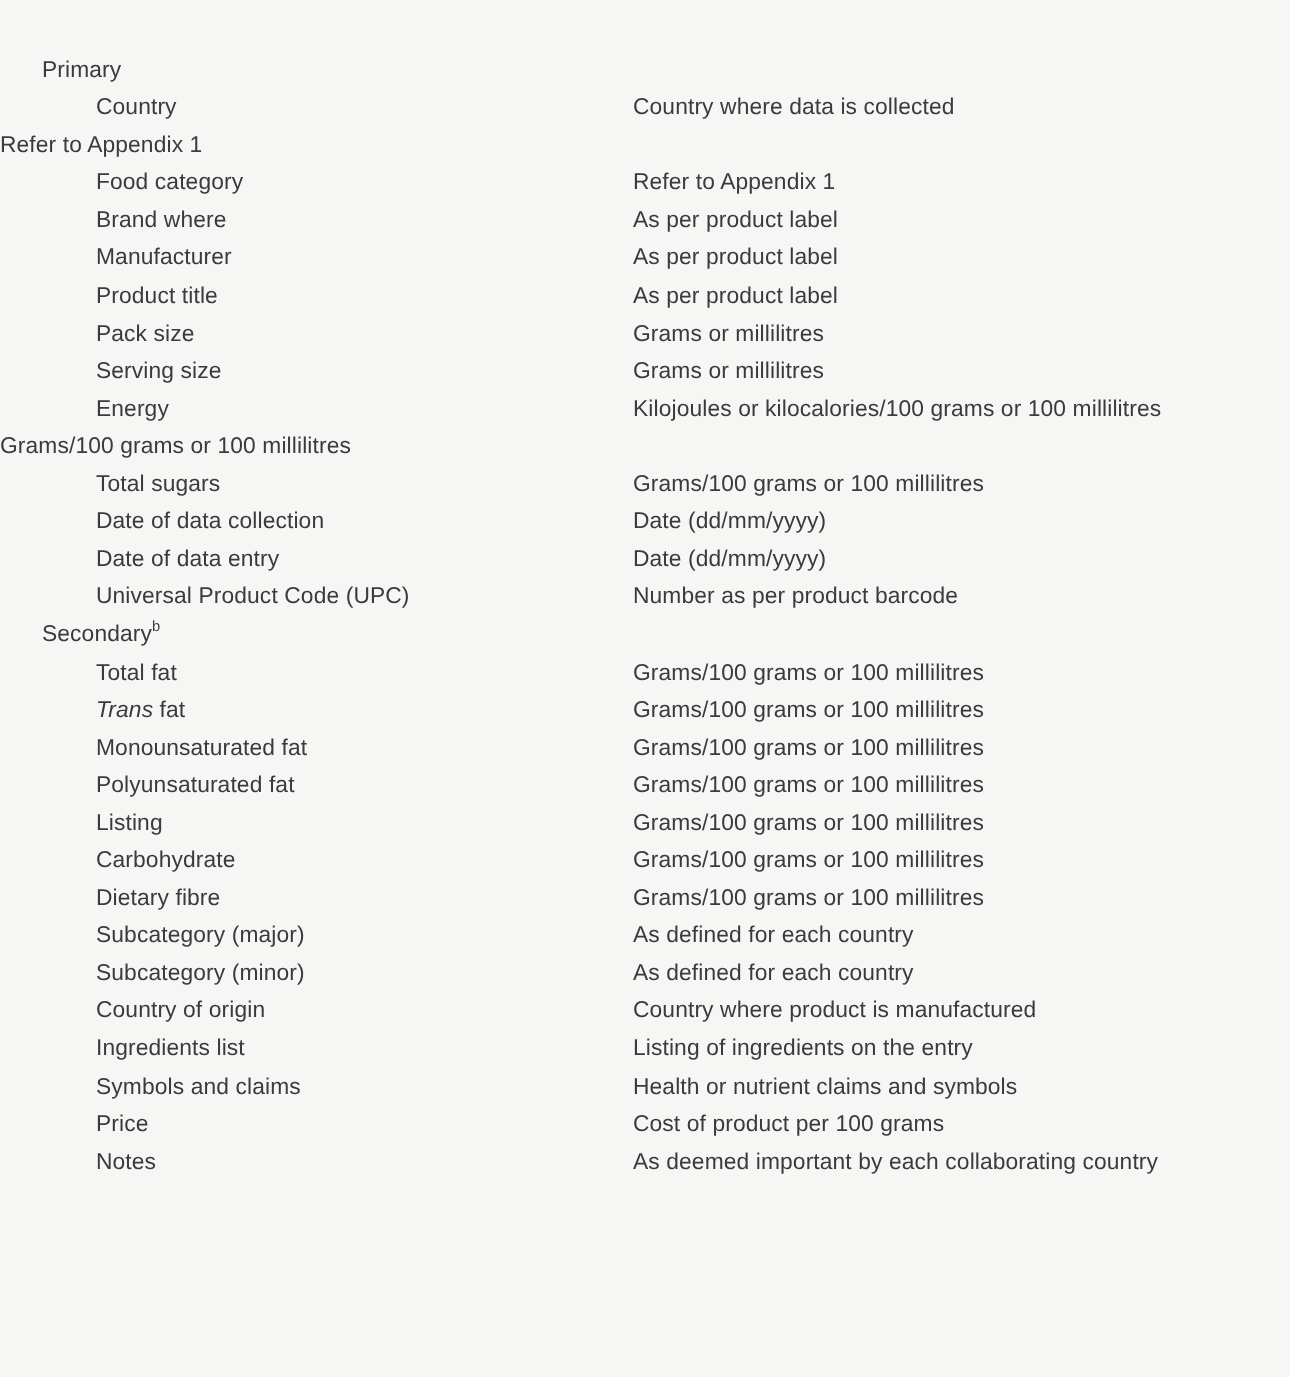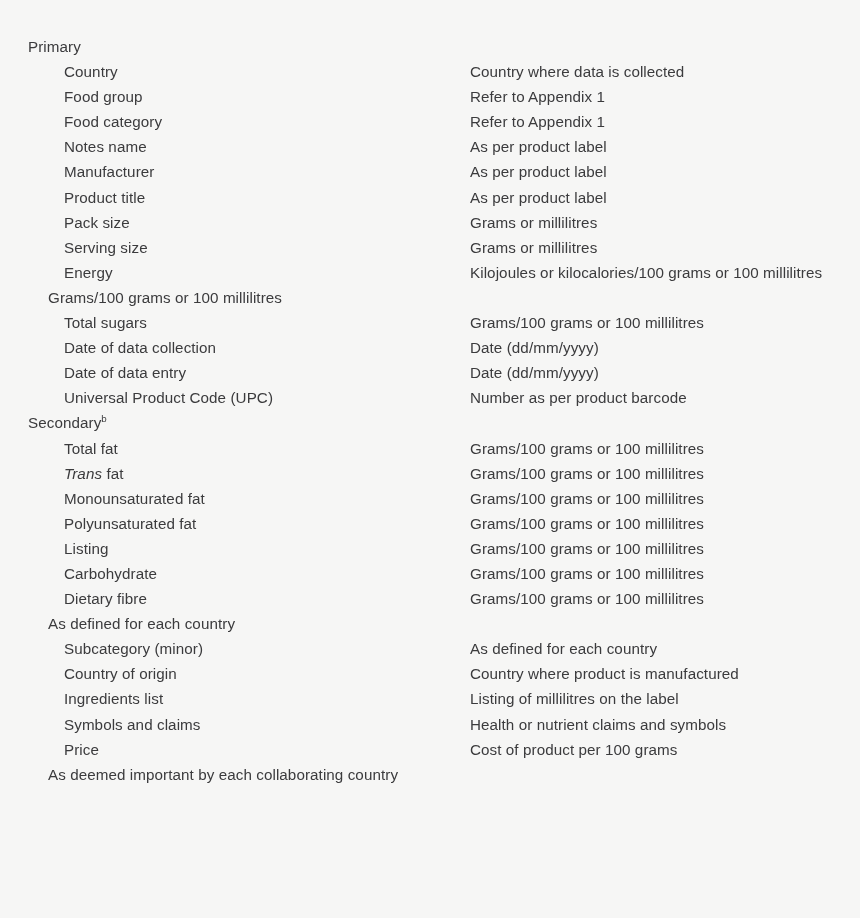--- a/index.html
+++ b/index.html
@@ -46,21 +46,20 @@
   .row.child .label-cell {
     padding-left: 64px;
   }
   .row.section .label-cell {
     padding-left: 28px;
   }
   .desc-cell {
     flex: 1 1 auto;
     font-size: 15.2px;
     letter-spacing: 0.08px;
-    margin-left: 48px;
   }
   .sup {
     font-size: 9.8px;
     vertical-align: super;
     line-height: 0;
     letter-spacing: 0;
   }
   .ital {
     font-style: italic;
   }
@@ -72,29 +71,28 @@
   <ul class="field-list" id="field-list">
       <li class="row section">
         <div class="label-cell"><span>Primary</span></div>
         <div class="desc-cell"></div>
       </li>
       <li class="row child">
         <div class="label-cell"><span>Country</span></div>
         <div class="desc-cell">Country where data is collected</div>
       </li>
       <li class="row child">
-        <div class="label-cell"><span>Food group</span></div>
         <div class="desc-cell">Refer to Appendix 1</div>
       </li>
       <li class="row child">
         <div class="label-cell"><span>Food category</span></div>
         <div class="desc-cell">Refer to Appendix 1</div>
       </li>
       <li class="row child">
-        <div class="label-cell"><span>Notes name</span></div>
+        <div class="label-cell"><span>Brand where</span></div>
         <div class="desc-cell">As per product label</div>
       </li>
       <li class="row child">
         <div class="label-cell"><span>Manufacturer</span></div>
         <div class="desc-cell">As per product label</div>
       </li>
       <li class="row child">
         <div class="label-cell"><span>Product title</span></div>
         <div class="desc-cell">As per product label</div>
       </li>
@@ -155,39 +153,41 @@
       </li>
       <li class="row child">
         <div class="label-cell"><span>Carbohydrate</span></div>
         <div class="desc-cell">Grams/100 grams or 100 millilitres</div>
       </li>
       <li class="row child">
         <div class="label-cell"><span>Dietary fibre</span></div>
         <div class="desc-cell">Grams/100 grams or 100 millilitres</div>
       </li>
       <li class="row child">
+        <div class="label-cell"><span>Subcategory (major)</span></div>
         <div class="desc-cell">As defined for each country</div>
       </li>
       <li class="row child">
         <div class="label-cell"><span>Subcategory (minor)</span></div>
         <div class="desc-cell">As defined for each country</div>
       </li>
       <li class="row child">
         <div class="label-cell"><span>Country of origin</span></div>
         <div class="desc-cell">Country where product is manufactured</div>
       </li>
       <li class="row child">
         <div class="label-cell"><span>Ingredients list</span></div>
-        <div class="desc-cell">Listing of millilitres on the label</div>
+        <div class="desc-cell">Listing of ingredients on the entry</div>
       </li>
       <li class="row child">
         <div class="label-cell"><span>Symbols and claims</span></div>
         <div class="desc-cell">Health or nutrient claims and symbols</div>
       </li>
       <li class="row child">
         <div class="label-cell"><span>Price</span></div>
         <div class="desc-cell">Cost of product per 100 grams</div>
       </li>
       <li class="row child">
+        <div class="label-cell"><span>Notes</span></div>
         <div class="desc-cell">As deemed important by each collaborating country</div>
       </li>
     </ul>
 </div>
 
 </body></html>

